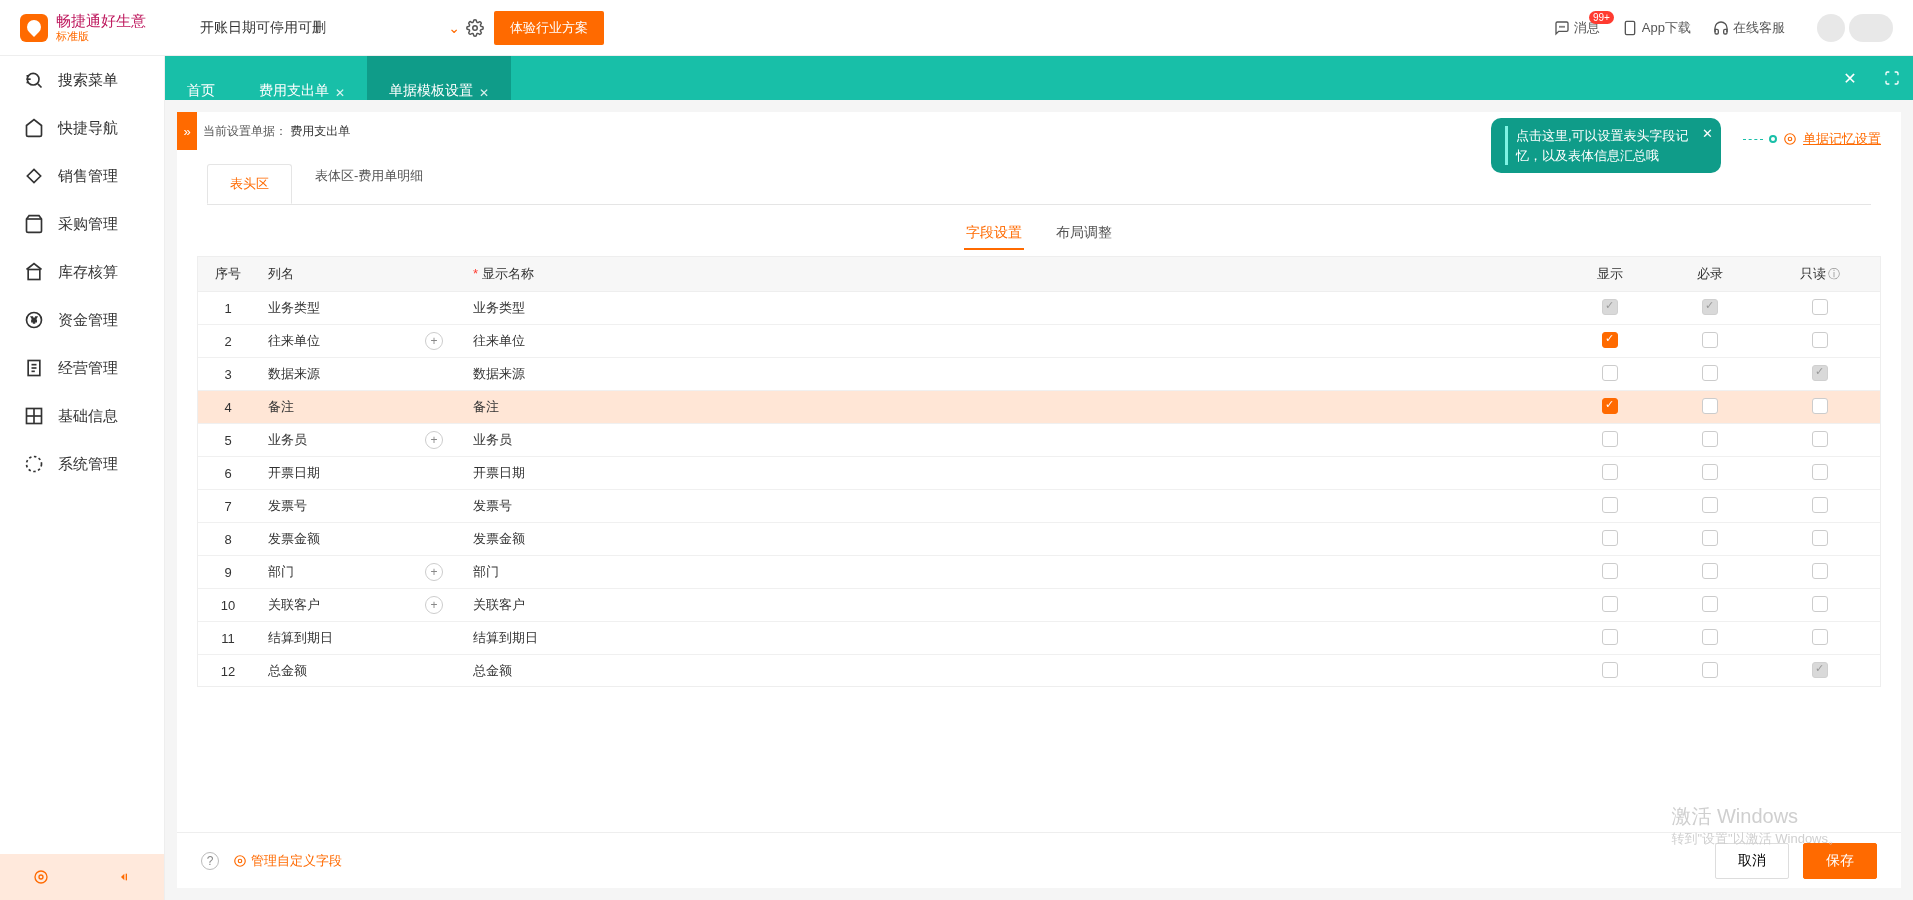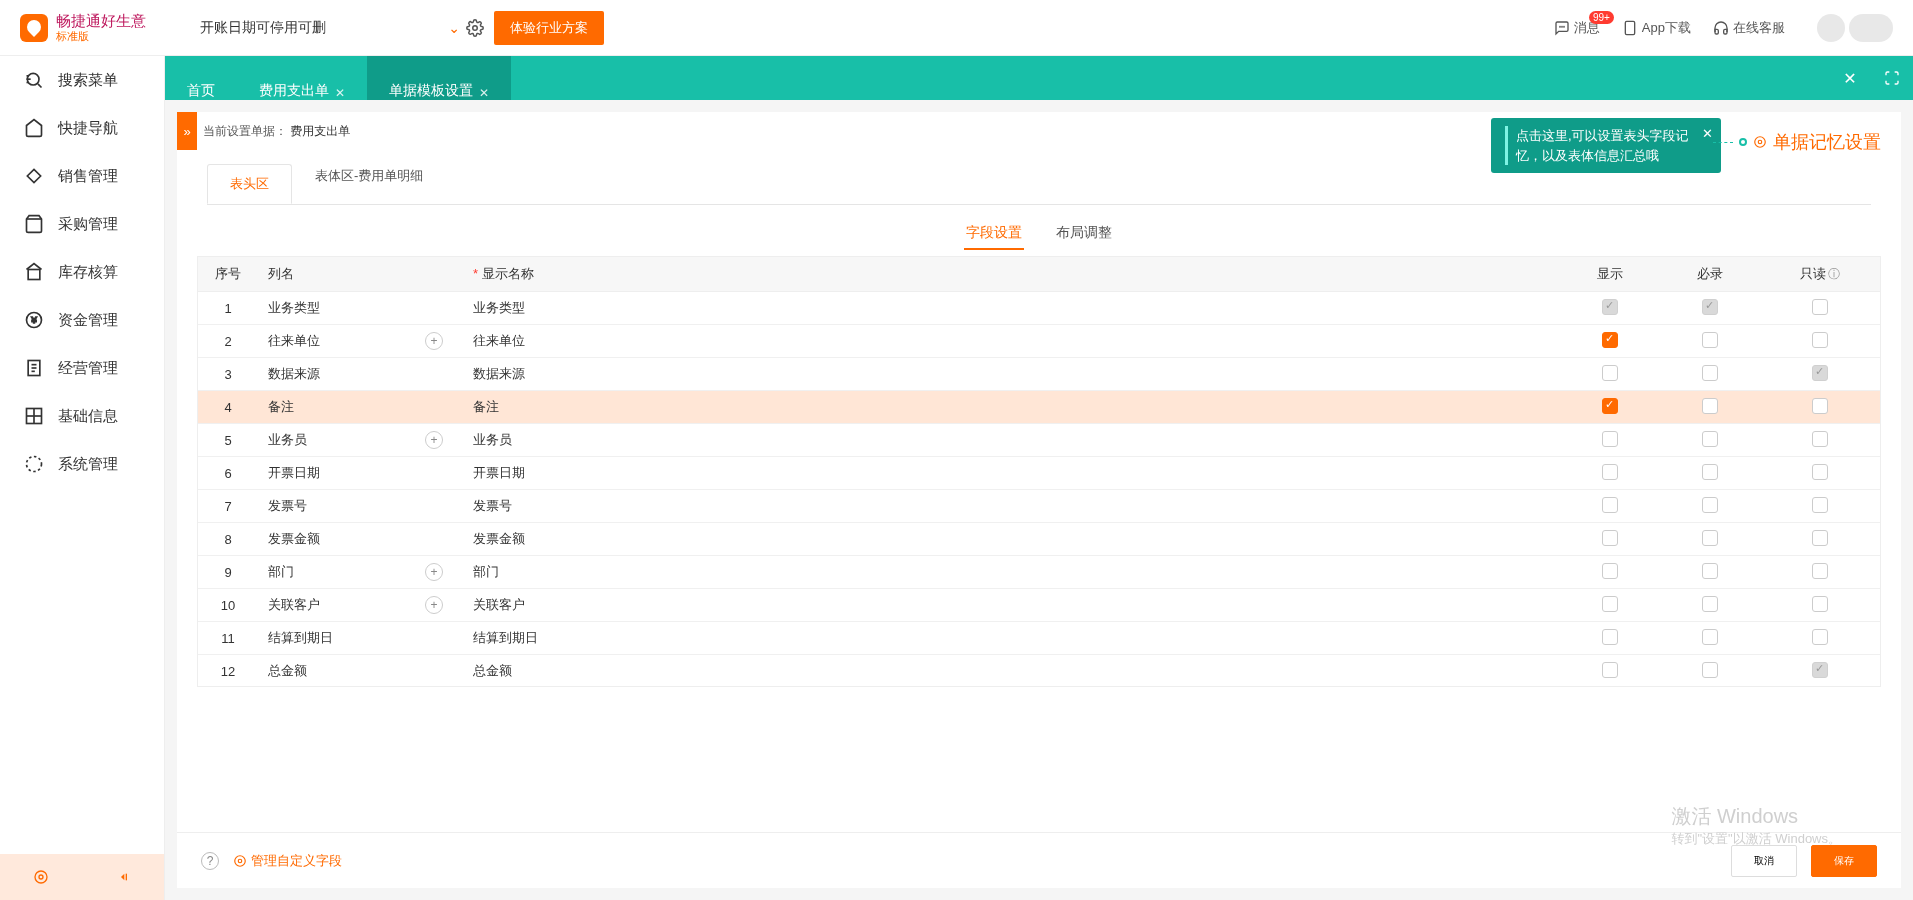--- a/index.html
+++ b/index.html
@@ -42,25 +42,25 @@
 
 
 .content { position:absolute; top:100px; left:165px; right:0; bottom:0; background:#f5f5f5; padding:12px; }
 .panel { background:#fff; width:100%; height:100%; display:flex; flex-direction:column; position:relative;}
 
 .crumb-row { display:flex; align-items:center; height:38px; position:relative;}
 .crumb-handle { width:20px; height:38px; background:#ff6a00; display:flex; align-items:center; justify-content:center; color:#fff; cursor:pointer; font-size:13px;}
 .crumb-text { font-size:12px; color:#555; margin-left:6px;}
 .crumb-text b{font-weight:normal; color:#333;}
 
-.memory-link { position:absolute; right:20px; top:18px; display:flex; align-items:center; gap:6px; color:#ff6a00; font-size:18px; cursor:pointer;}
+.memory-link { position:absolute; right:20px; top:18px; display:flex; align-items:center; gap:6px; color:#ff6a00; font-size:13px; cursor:pointer;text-decoration:underline;}
 .memory-link .dot{width:8px;height:8px;border:2px solid #18bfa8;border-radius:50%;}
 .memory-link .line{width:20px;height:4px;border-top:1px dashed #18bfa8; margin-top:3px;}
 
-.tip-pop { position:absolute; right:180px; top:6px; background:#0f9c89; color:#fff; font-size:13px; padding:8px 30px 8px 14px; border-radius:3px; line-height:1.5; max-width:230px;}
+.tip-pop { position:absolute; right:180px; top:6px; background:#0f9c89; color:#fff; font-size:13px; padding:8px 30px 8px 14px; border-radius:10px; line-height:1.5; max-width:230px;}
 .tip-pop .bar{border-left:3px solid #7ff3e3; padding-left:8px;}
 .tip-pop .tip-close{position:absolute; top:6px; right:8px; cursor:pointer; font-size:13px;}
 
 .area-tabs { display:flex; gap:0; padding:6px 30px 0; }
 .area-tab { padding:10px 22px; font-size:13px; color:#555; cursor:pointer; border:1px solid transparent;}
 .area-tab.active { color:#ff6a00; border:1px solid #e5e5e5; border-bottom-color:#fff; border-radius:3px 3px 0 0;margin-top:8px;}
 .area-underline{height:1px;background:#e5e5e5;margin:0 30px -1px;}
 
 .sub-tabs { display:flex; justify-content:center; gap:30px; padding:14px 0 6px; font-size:14px;}
 .sub-tab { color:#555; padding:6px 2px; cursor:pointer; border-bottom:2px solid transparent;}
@@ -87,21 +87,21 @@
 .cbox.checked{ background:#ff6a00; border-color:#ff6a00;}
 .cbox.checked::after{content:"✓"; color:#fff; font-size:11px; position:absolute; top:-1px; left:2px;}
 .cbox.disabled{ background:#f0f0f0; border-color:#ddd;}
 .cbox.disabled.checked{ background:#d9d9d9; border-color:#d0d0d0;}
 .cbox.disabled.checked::after{color:#999;}
 
 .footer-row { height:56px; border-top:1px solid #eee; display:flex; align-items:center; padding:0 24px; gap:14px;}
 .footer-row .qmark{width:18px;height:18px;border:1px solid #bbb;border-radius:50%;display:flex;align-items:center;justify-content:center;font-size:12px;color:#888;}
 .footer-link{color:#ff6a00; font-size:13px; cursor:pointer; display:flex; align-items:center; gap:4px;}
 .footer-spacer{flex:1;}
-.btn { padding:8px 22px; font-size:10px; border-radius:2px; cursor:pointer; border:1px solid #ddd; background:#fff;}
+.btn { padding:8px 22px; font-size:14px; border-radius:2px; cursor:pointer; border:1px solid #ddd; background:#fff;}
 .btn.primary{ background:#ff6a00; color:#fff; border-color:#ff6a00;}
 
 .watermark{position:absolute; right:60px; bottom:40px; color:#cfcfcf; font-size:20px; pointer-events:none; line-height:1.4;}
 .watermark .sm{font-size:13px;}
 
 
 .table-body::-webkit-scrollbar{width:14px;}
 .table-body::-webkit-scrollbar-thumb{background:#c9c9c9;border-radius:7px;}
 .table-body::-webkit-scrollbar-track{background:#f0f0f0;}
 

